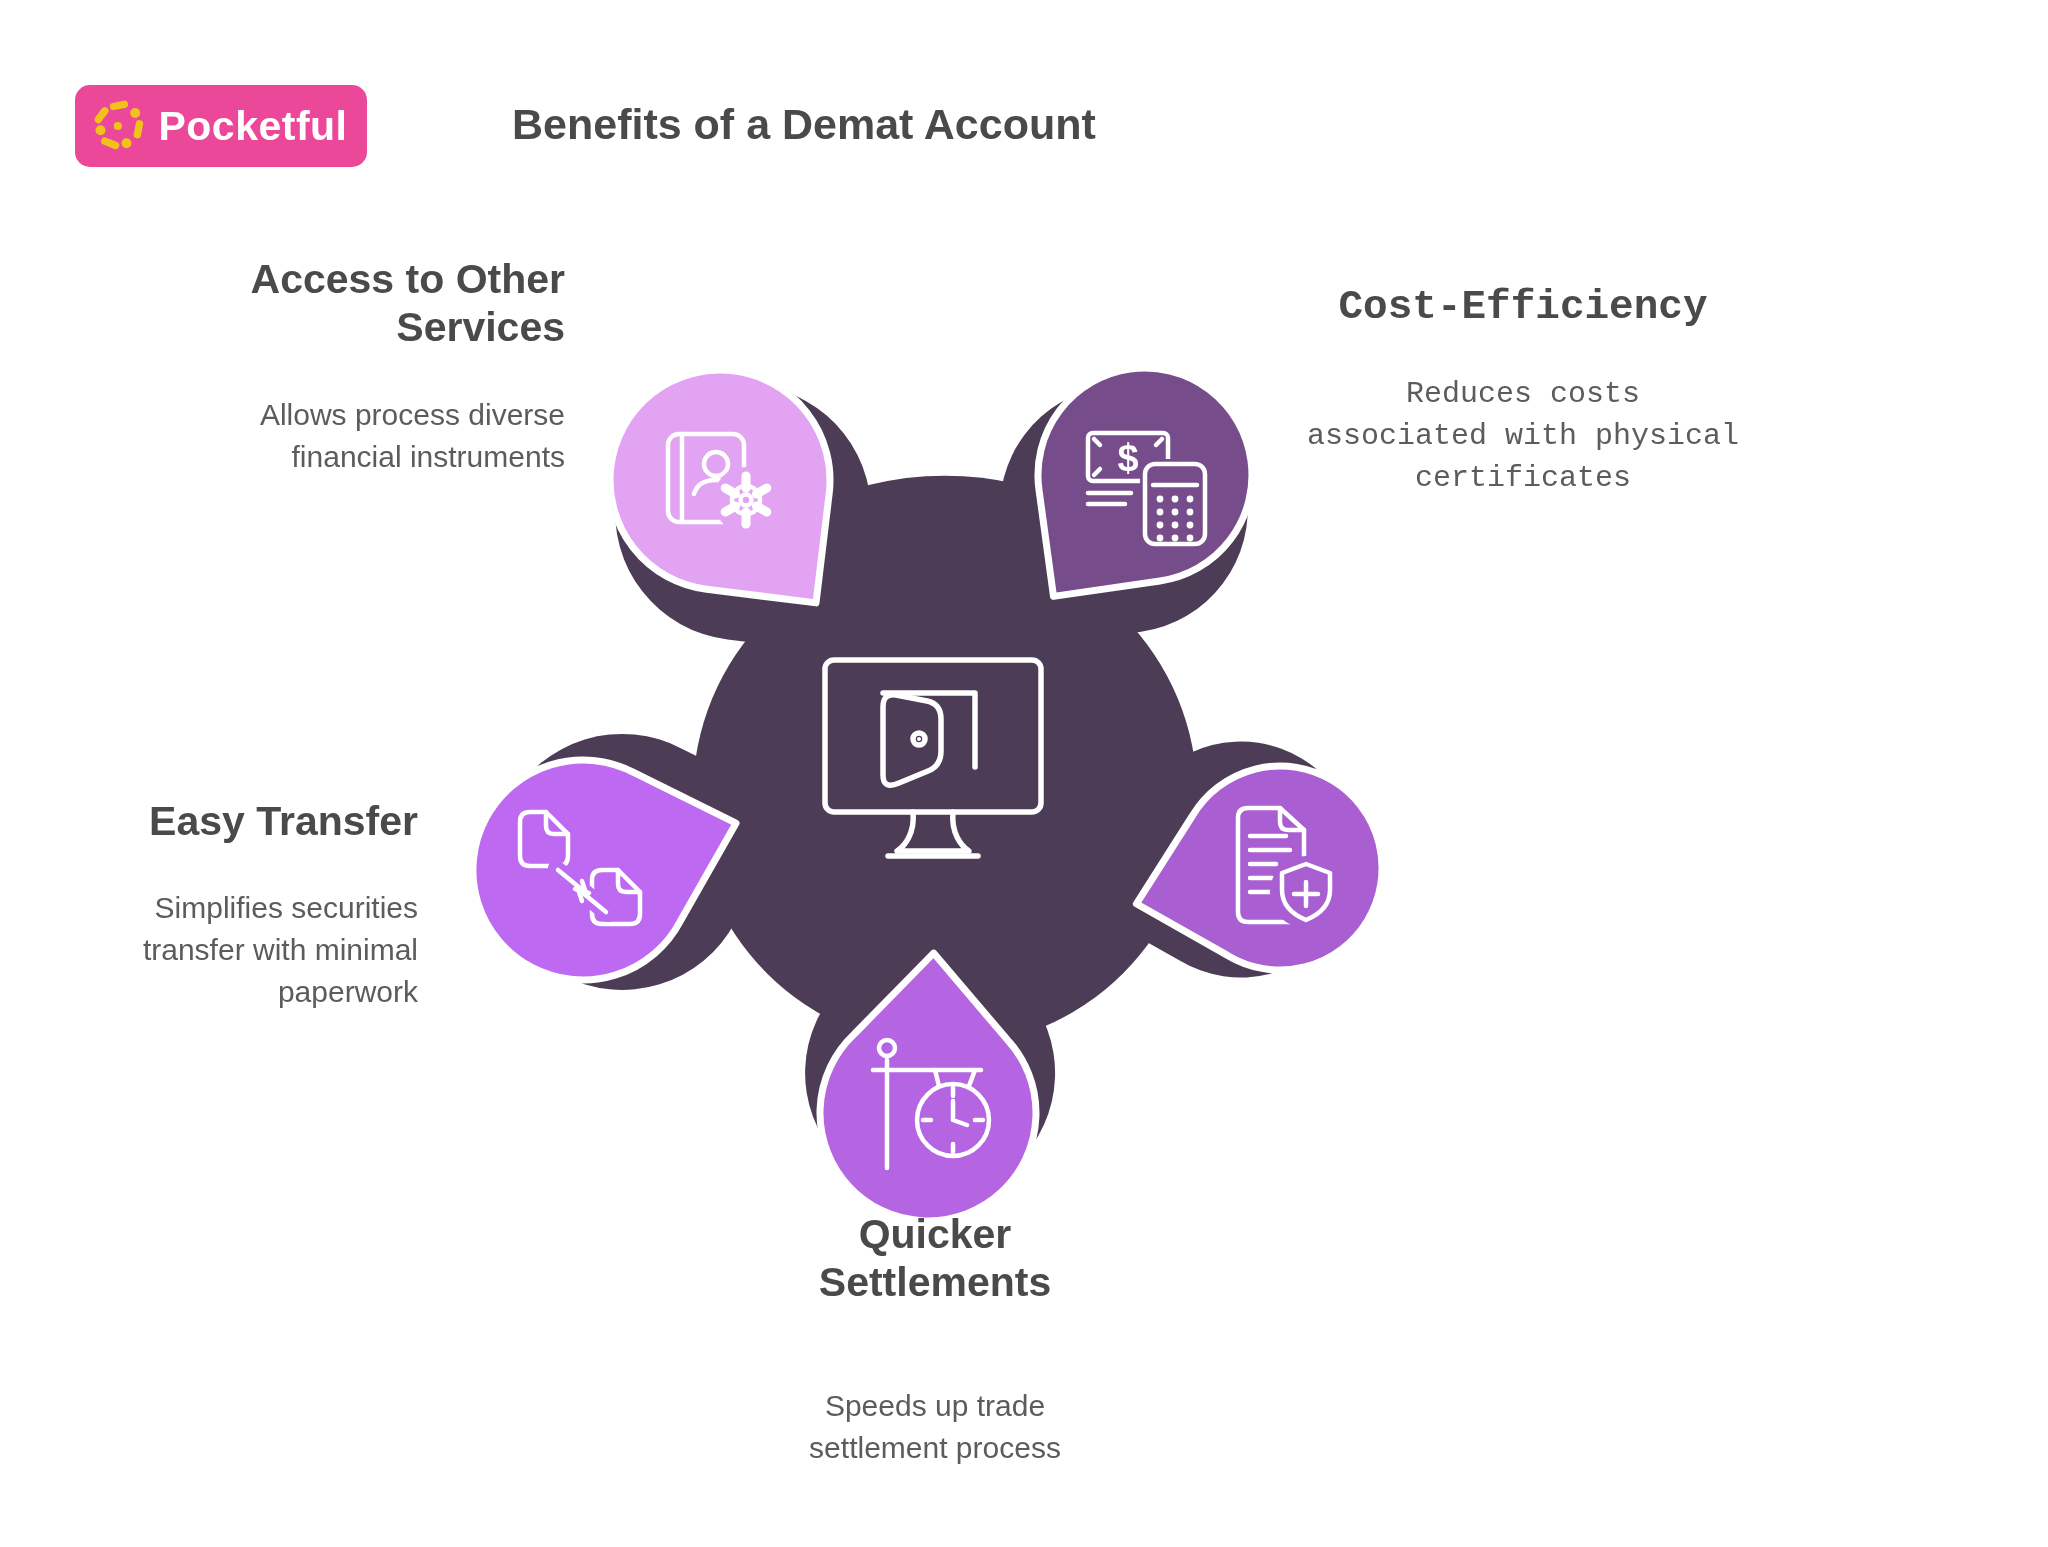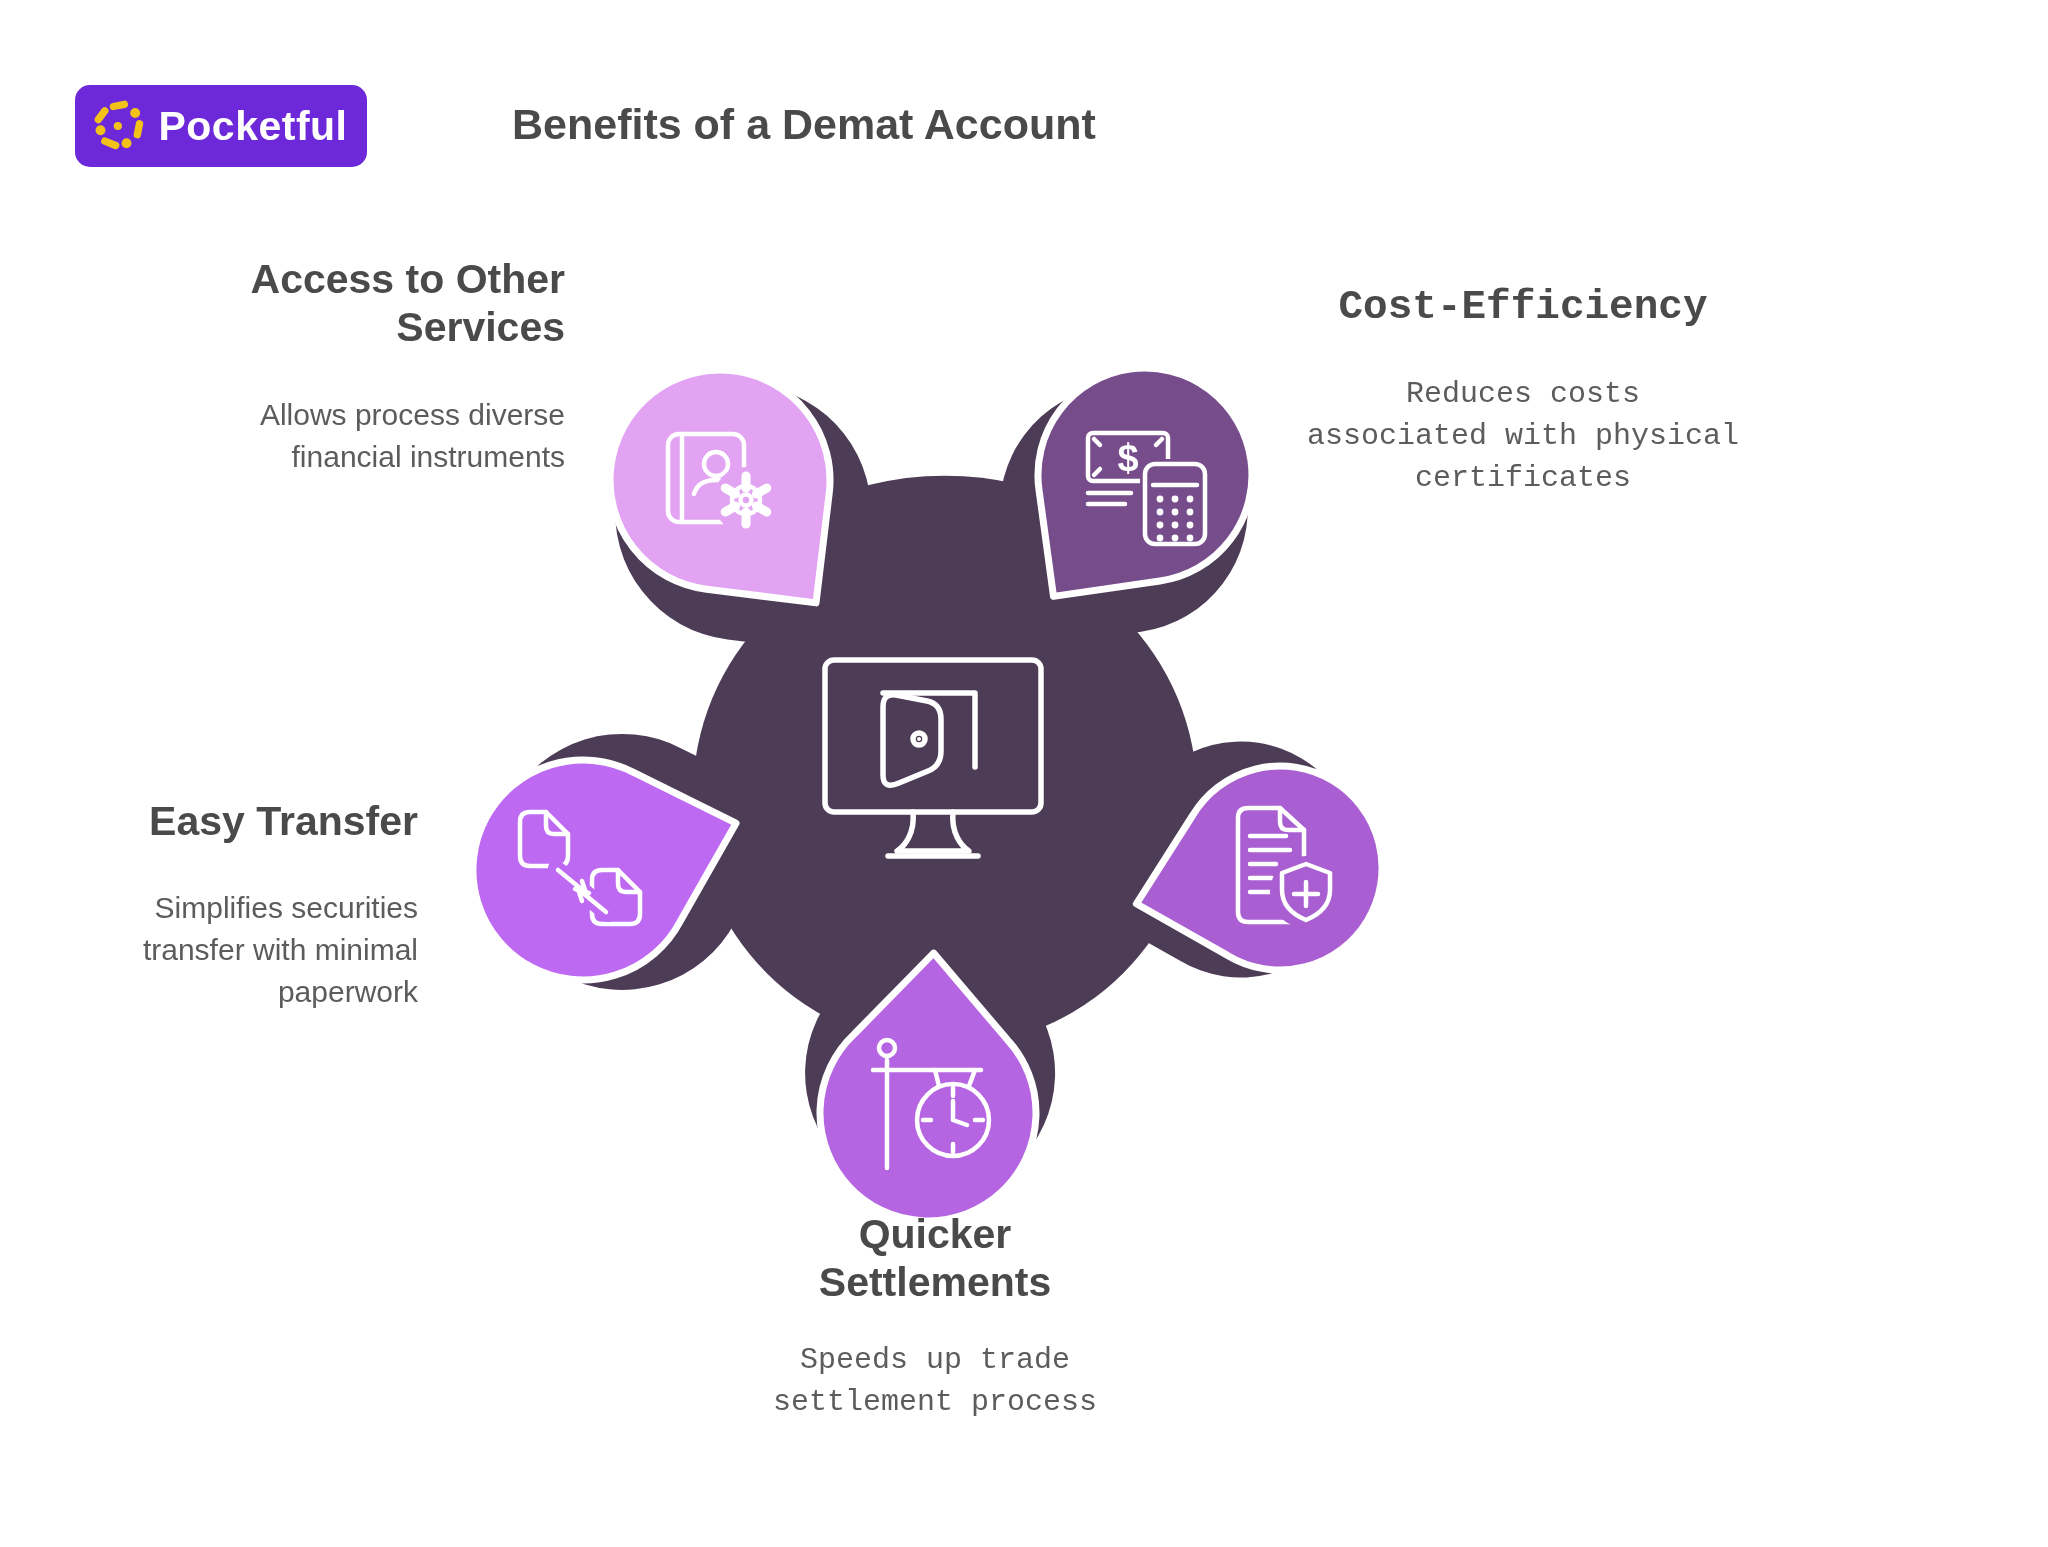--- a/index.html
+++ b/index.html
@@ -4,21 +4,21 @@
 <style>
   html,body { margin:0; padding:0; background:#ffffff; }
   .stage {
     position:relative; width:2048px; height:1547px; background:#ffffff;
     font-family:"Liberation Sans", sans-serif; overflow:hidden;
   }
   .diagram-svg { position:absolute; left:0; top:0; }
 
   .logo-badge {
     position:absolute; left:75px; top:85px; width:292px; height:82px;
-    background:#6d28d9; border-radius:15px;
+    background:#ec4899; border-radius:15px;
     display:flex; align-items:center; justify-content:center; gap:12px;
   }
   .logo-text { color:#ffffff; font-size:41px; font-weight:700; letter-spacing:0.5px; }
 
   .main-title {
     position:absolute; left:512px; top:100px; width:900px;
     text-align:left; font-size:43px; font-weight:700; color:#4A4A4A;
   }
 
   .benefit-block { position:absolute; }
@@ -32,21 +32,21 @@
   }
   .align-right { text-align:right;margin-top:40px; }
   .align-left  { text-align:center;font-family:Liberation Mono, monospace; }
   .align-center{ text-align:center; }
 
   .blk-access   { left:100px;  top:215px;  width:465px; }
   .blk-cost     { left:1303px; top:283px;  width:440px; }
   .blk-loss     { left:1445px; top:705px;  width:460px; }
   .blk-transfer { left:40px;   top:757px;  width:378px; }
   .blk-settle   { left:665px;  top:1210px; width:540px; }
-  .blk-settle .benefit-desc { margin-top:32px;font-family:Liberation Mono, monospace; }
+  .blk-settle .benefit-desc { margin-top:78px; }
 </style>
 </head>
 <body>
 
 <div class="stage">
 
   <svg class="diagram-svg" width="2048" height="1547" viewBox="0 0 2048 1547">
 
     <g fill="#4D3C55" stroke="none">
       <path d="M945 795 L795 513 A320 320 0 0 1 1095 513 Z"></path>

